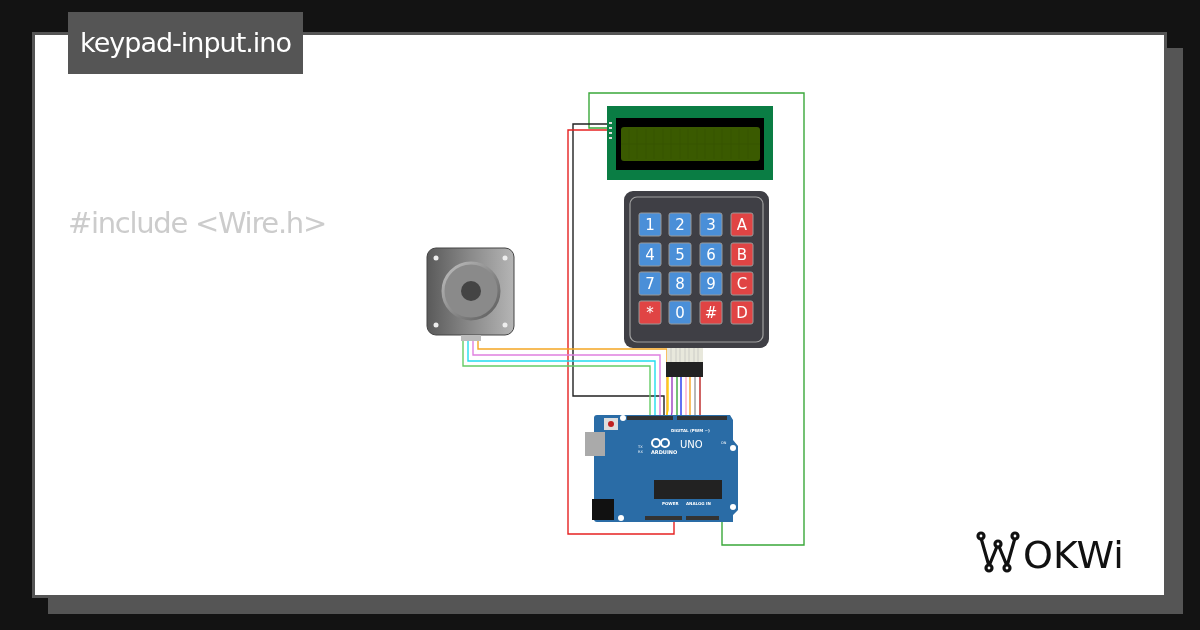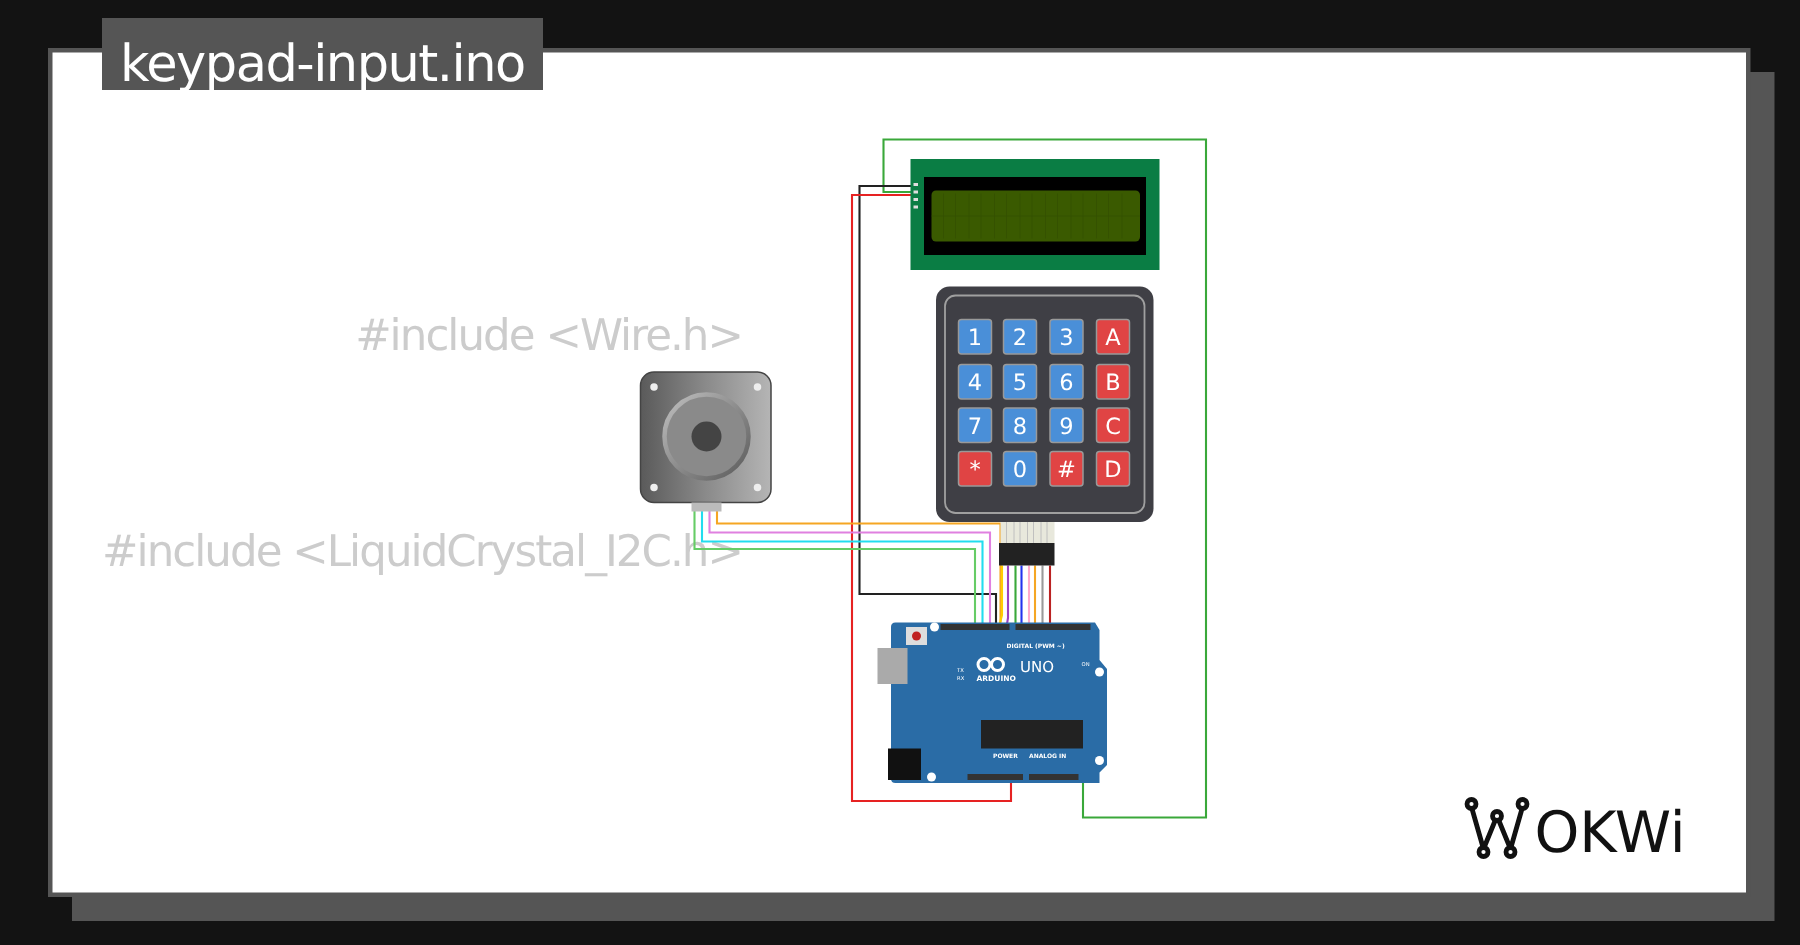--- a/index.html
+++ b/index.html
@@ -1,34 +1,33 @@
 <!DOCTYPE html>
 <html><head>
 <meta charset="utf-8">
 <style>
   html,body{margin:0;padding:0;}
   body{width:1200px;height:630px;background:#131313;position:relative;overflow:hidden;font-family:"DejaVu Sans",sans-serif;}
   .shadow{position:absolute;left:48px;top:48px;width:1135px;height:566px;background:#555555;}
   .panel{position:absolute;left:32px;top:32px;width:1135px;height:566px;background:#555555;}
-  .panel-inner{position:absolute;left:3px;top:3px;right:3px;bottom:3px;background:#ffffff;overflow:hidden;text-align:right;}
+  .panel-inner{position:absolute;left:3px;top:3px;right:3px;bottom:3px;background:#ffffff;overflow:hidden;}
   .code{position:absolute;left:33px;top:68px;margin:0;font-family:"DejaVu Sans",sans-serif;font-size:29px;line-height:48px;color:#cccccc;white-space:pre;letter-spacing:-1.3px;}
   .code .line{display:block;height:48px;}
-  .title-tab{position:absolute;left:68px;top:12px;height:48px;padding:0 12px;background:#555555;color:#ffffff;font-family:"DejaVu Sans",sans-serif;font-size:34px;line-height:62px;letter-spacing:-1px;z-index:5;}
+  .title-tab{position:absolute;left:68px;top:12px;height:62px;padding:0 12px;background:#555555;color:#ffffff;font-family:"DejaVu Sans",sans-serif;font-size:27px;line-height:62px;letter-spacing:-1px;z-index:5;}
   .circuit{position:absolute;left:0;top:0;width:1200px;height:630px;z-index:3;}
   .logo{position:absolute;left:975px;top:528px;z-index:4;}
 </style>
 </head>
 <body>
 
 <div class="shadow"></div>
 <div class="panel">
   <div class="panel-inner">
     <div class="code">
       <span class="line">#include &lt;Wire.h&gt;</span>
-      <span class="line">#include &lt;LiquidCrystal_I2C.h&gt;</span>
       
       
       
       
       
       
       
       
     </div>
   </div>

